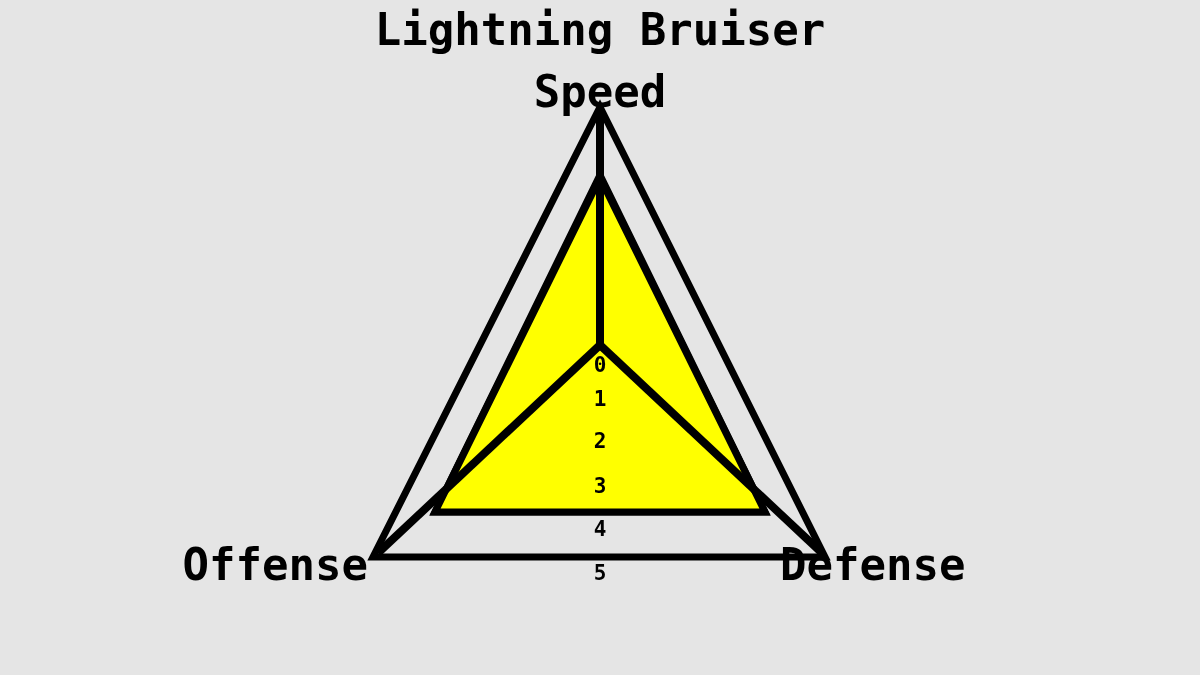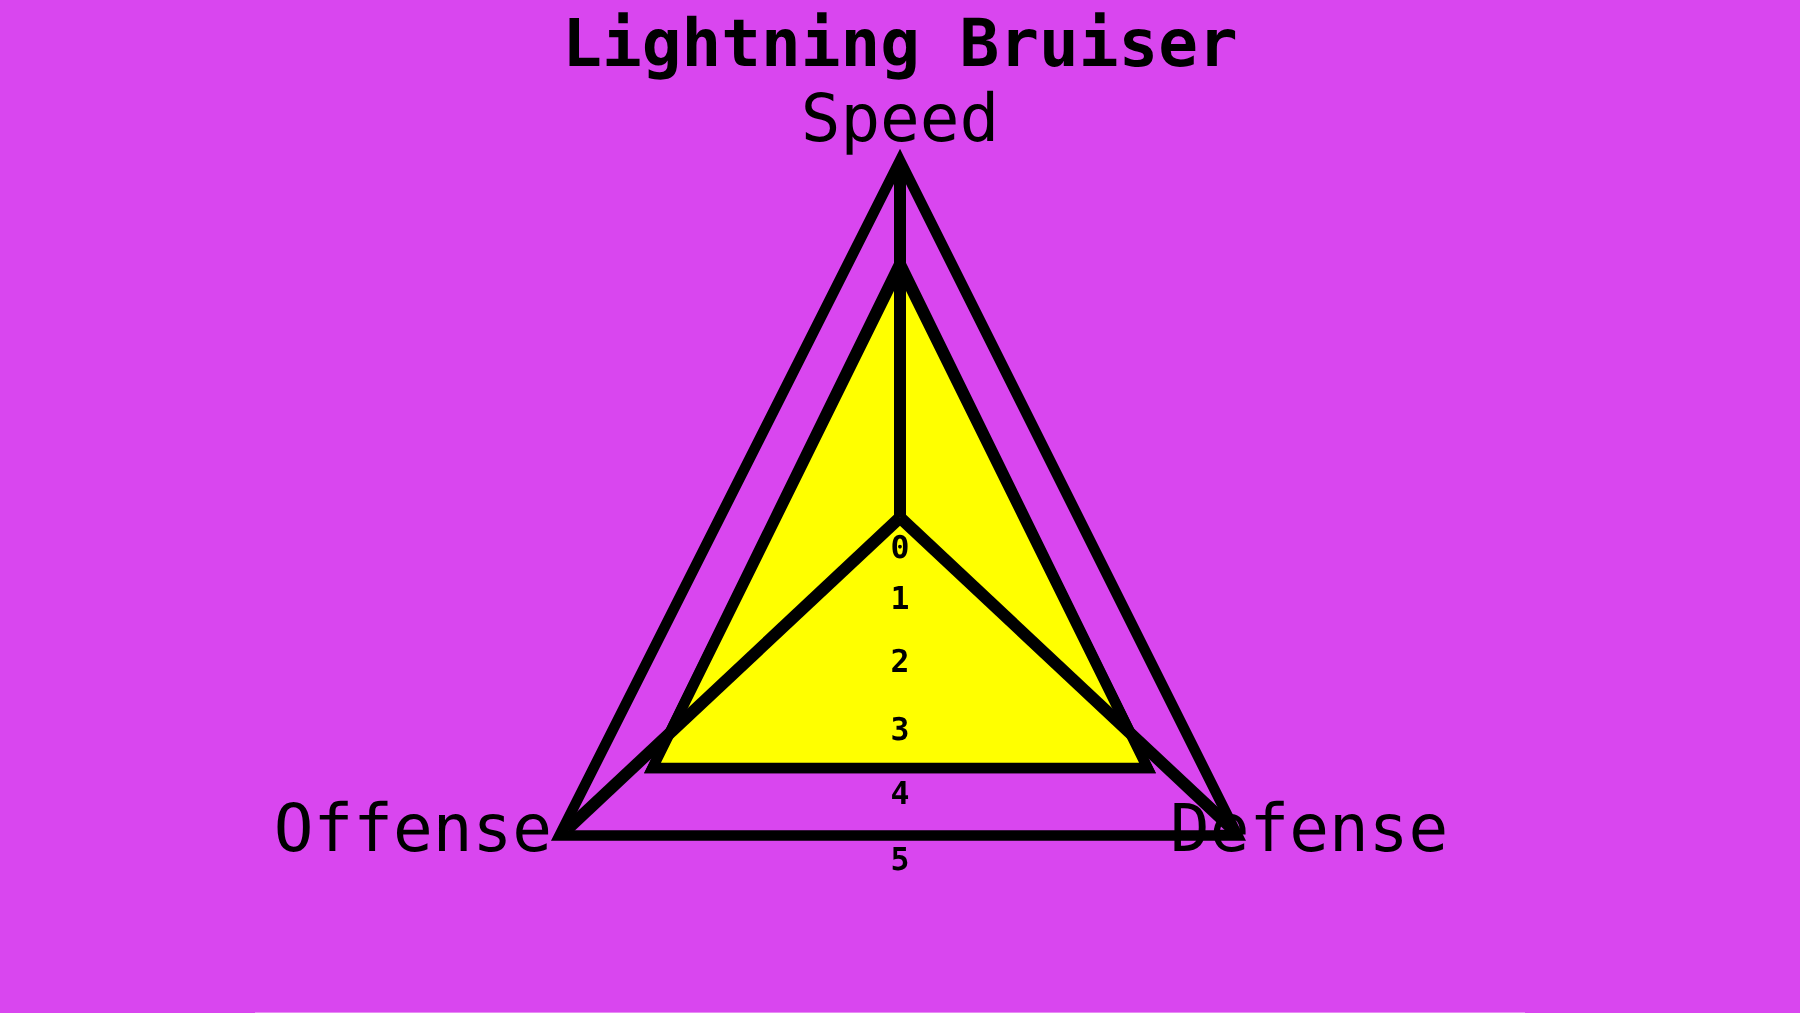--- a/index.html
+++ b/index.html
@@ -10,21 +10,21 @@
   body {
     width: 1200px;
     height: 675px;
     overflow: hidden;
     font-family: "DejaVu Sans Mono", monospace;
   }
   #stage {
     position: relative;
     width: 1200px;
     height: 675px;
-    background: #d946ef;
+    background: #e5e5e5;
   }
   #radar {
     position: absolute;
     left: 0;
     top: 0;
     width: 1200px;
     height: 675px;
     display: block;
   }
   .chart-title {
@@ -37,25 +37,26 @@
     font-weight: bold;
     font-size: 44px;
     line-height: 1.0;
     letter-spacing: 0px;
     color: #000000;
     white-space: nowrap;
   }
   .axis-label {
     position: absolute;
     font-family: "DejaVu Sans Mono", monospace;
-    font-weight: normal;
+    font-weight: bold;
     font-size: 44px;
     line-height: 1.0;
     color: #000000;
     white-space: nowrap;
+    margin-top: 12px;
   }
   .axis-label.top {
     left: 0;
     top: 58px;
     width: 1200px;
     text-align: center;
   }
   .axis-label.left {
     right: 832px;
     top: 531px;

